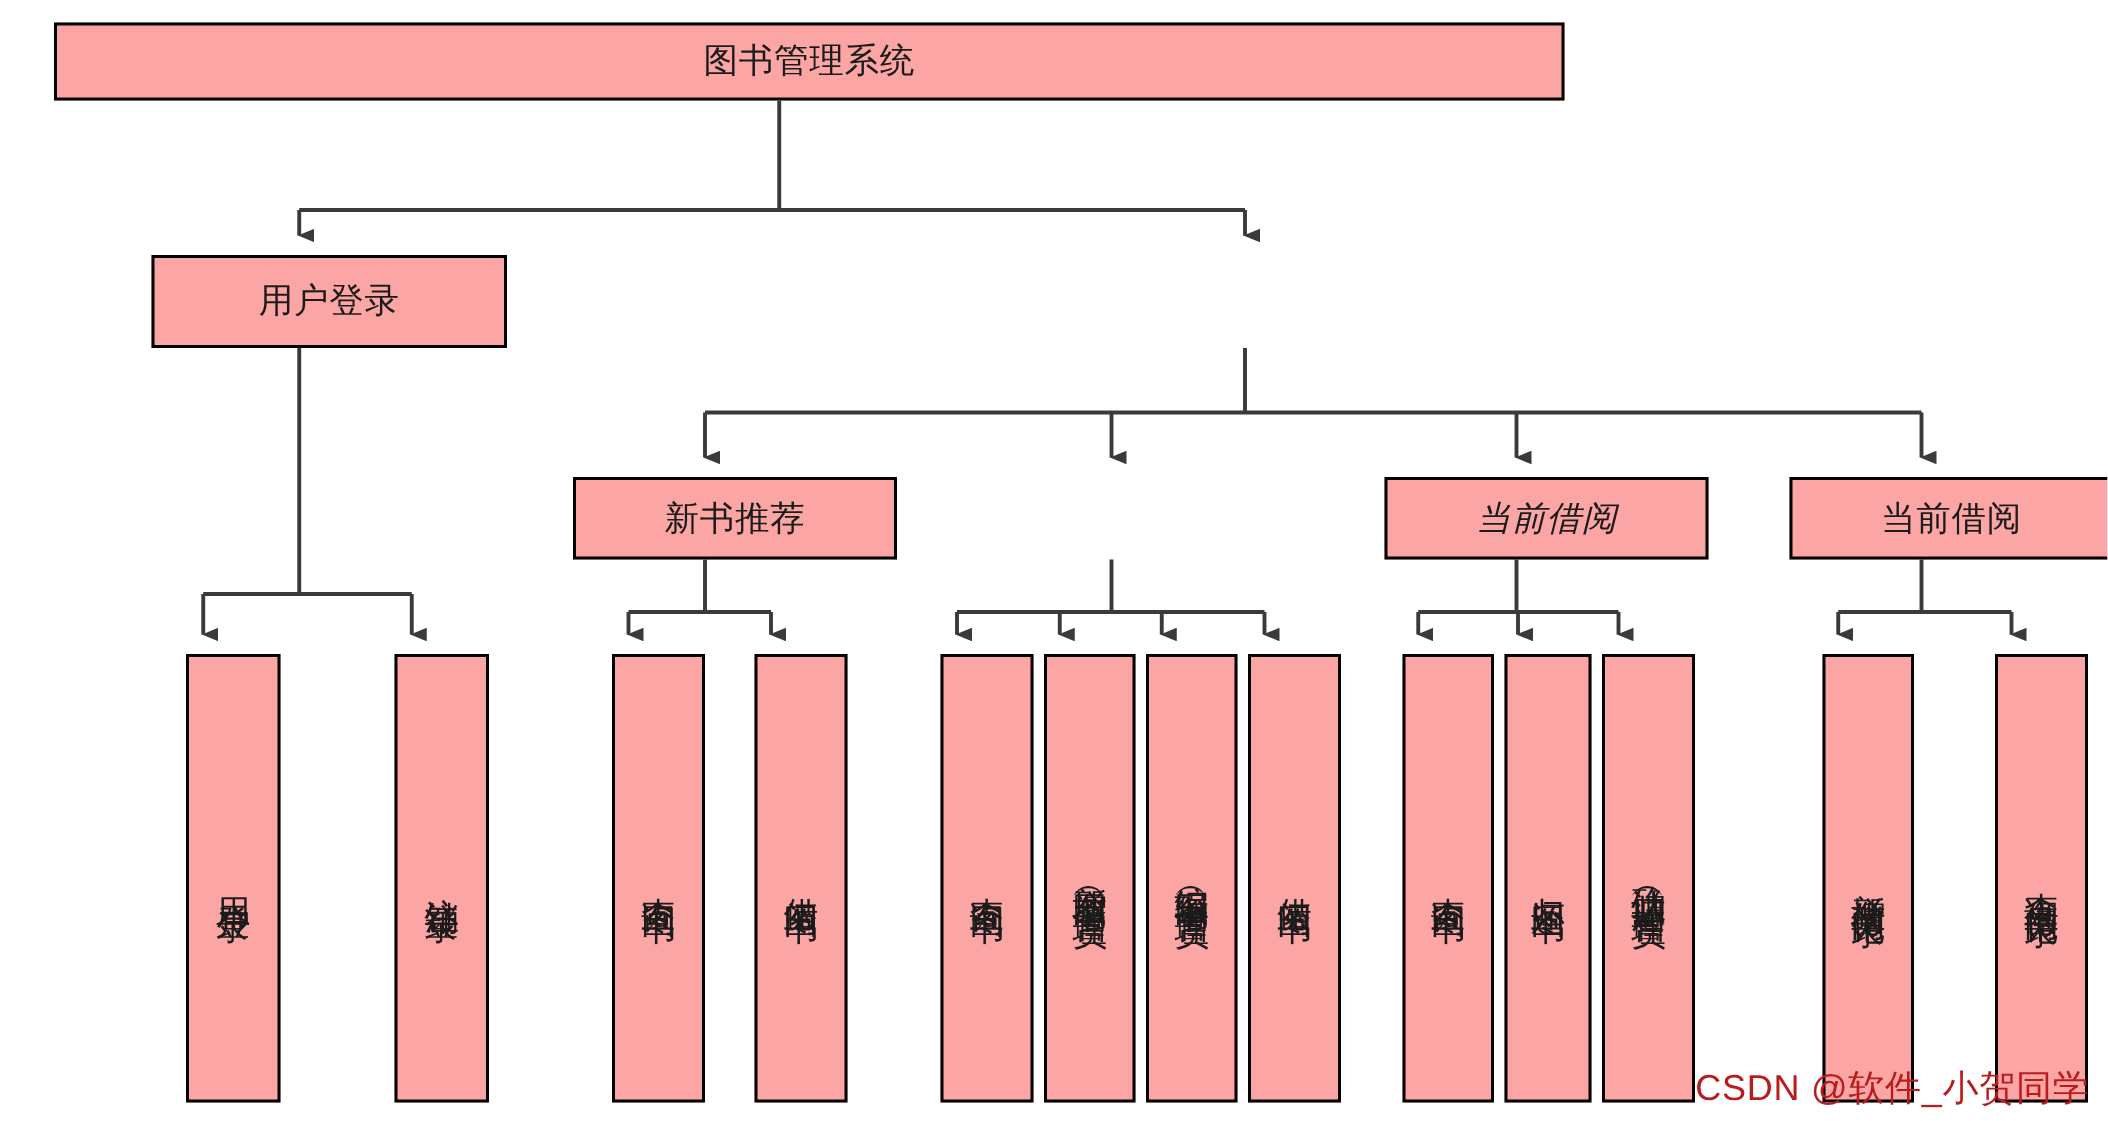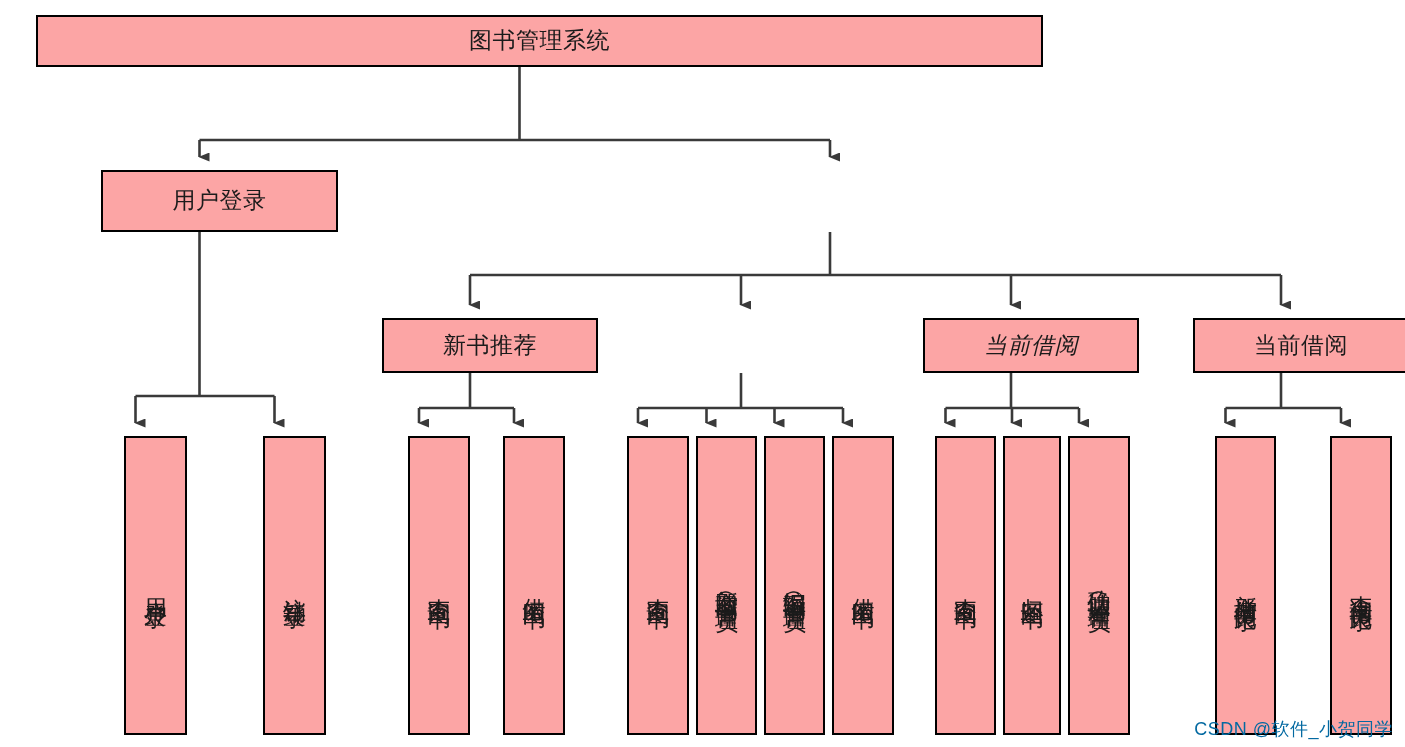--- a/index.html
+++ b/index.html
@@ -57,22 +57,22 @@
   .node.v .lbl {
     writing-mode: vertical-rl;
     text-orientation: upright;
     white-space: normal;
     max-height: 100%;
   }
   #watermark {
     position: absolute;
     right: 12px;
     bottom: 6px;
-    font-size: 18px;
-    color: #0369a1;
+    font-size: 24px;
+    color: #b91c1c;
     letter-spacing: 0.5px;
     white-space: nowrap;
     user-select: none;
   }
 </style>
 </head>
 <body>
 
 <div id="stage">
 

